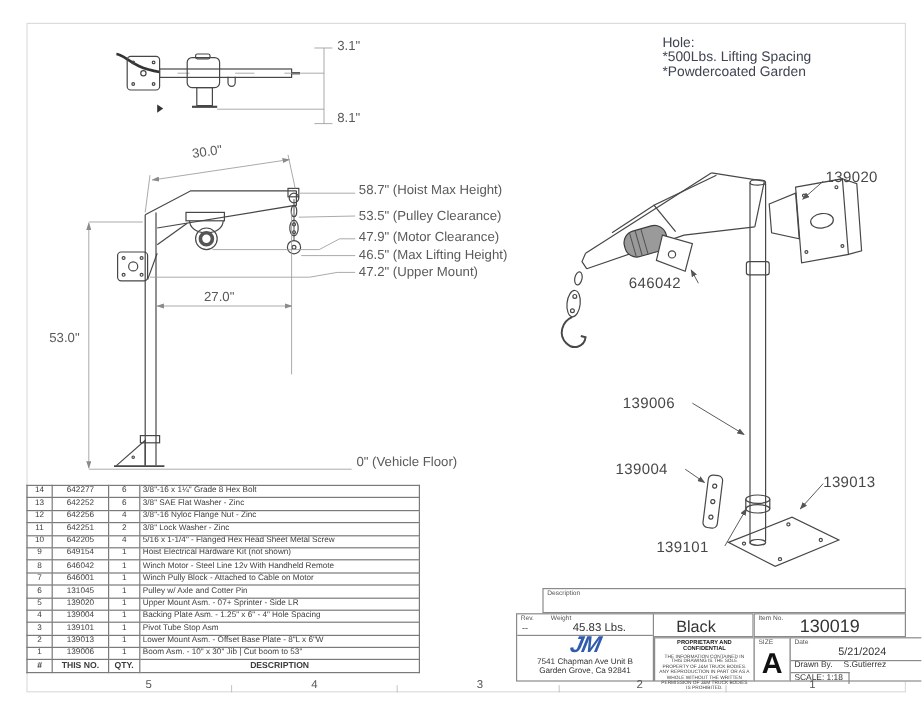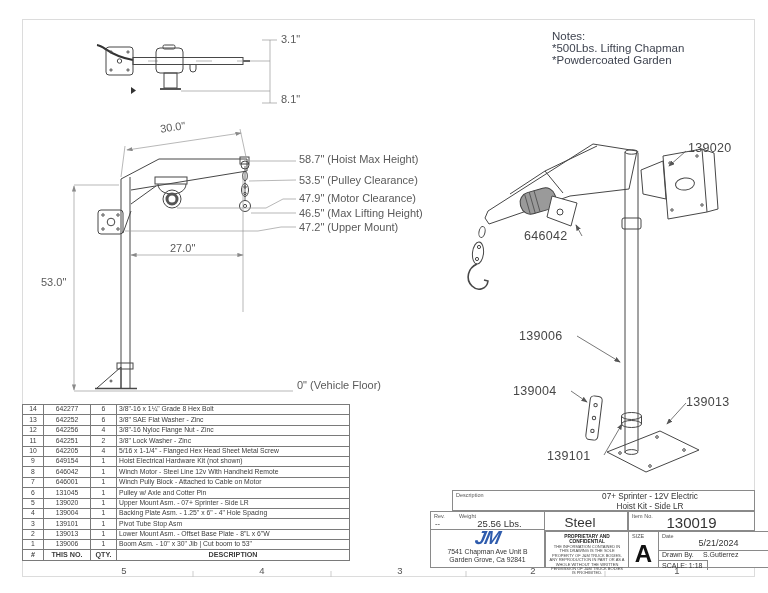--- a/index.html
+++ b/index.html
@@ -202,22 +202,22 @@
       <line x1="686" y1="151" x2="669" y2="166"></line>
       <line x1="582" y1="236" x2="576" y2="225"></line>
       <line x1="577" y1="336" x2="620" y2="362"></line>
       <line x1="571" y1="391" x2="587" y2="402"></line>
       <line x1="686" y1="403" x2="667" y2="424"></line>
       <line x1="604" y1="455" x2="622" y2="424"></line>
     </g>
   </svg>
 
   <div class="abs notes" style="left:552px;top:30px;">
-    <div>Notes:</div>
-    <div>*500Lbs. Lifting Chapman</div>
+    <div>Hole:</div>
+    <div>*500Lbs. Lifting Spacing</div>
     <div>*Powdercoated Garden</div>
   </div>
 
   <div class="abs dim" style="left:281px;top:33px;">3.1"</div>
   <div class="abs dim" style="left:281px;top:93px;">8.1"</div>
 
   <div class="abs dim" style="left:160px;top:121px;transform:rotate(-8deg);">30.0"</div>
   <div class="abs dim" style="left:299px;top:153px;">58.7" (Hoist Max Height)</div>
   <div class="abs dim" style="left:299px;top:174px;">53.5" (Pulley Clearance)</div>
   <div class="abs dim" style="left:299px;top:192px;">47.9" (Motor Clearance)</div>
@@ -334,41 +334,37 @@
           <th>THIS NO.</th>
           <th>QTY.</th>
           <th>DESCRIPTION</th>
         </tr>
       </tbody>
     </table>
   </div>
 
   <div class="tbbox" style="left:452px;top:490px;width:303px;height:21px;">
     <span class="tb-label">Description</span>
-    <div class="tb-desc-val">
-      <div>07+ Sprinter - 12V Electric</div>
-      <div>Hoist Kit - Side LR</div>
-    </div>
   </div>
 
   <div class="tbbox" style="left:452px;top:511px;width:176px;height:20px;">
     <span class="tb-label">Material</span>
-    <div class="tb-steel">Steel</div>
+    <div class="tb-steel">Black</div>
   </div>
 
   <div class="tbbox" style="left:628px;top:511px;width:127px;height:20px;">
     <span class="tb-label">Item No.</span>
     <div class="tb-item">130019</div>
   </div>
 
   <div class="tbbox" style="left:430px;top:511px;width:115px;height:57px;">
     <span class="tb-label" style="left:3px;">Rev.</span>
     <span class="tb-label" style="left:28px;">Weight</span>
     <span class="abs" style="left:4px;top:7px;font-size:7.5px;color:#333;">--</span>
-    <span class="abs" style="left:24px;right:0;top:6px;text-align:center;font-size:9.5px;color:#333;">25.56 Lbs.</span>
+    <span class="abs" style="left:24px;right:0;top:6px;text-align:center;font-size:9.5px;color:#333;">45.83 Lbs.</span>
     <div class="abs" style="left:0;right:0;top:16.5px;border-top:1px solid #8a8a8a;"></div>
     <div class="logo" id="logo" style="color: rgb(47, 92, 173);">JM</div>
     <div class="addr">
       <div>7541 Chapman Ave Unit B</div>
       <div>Garden Grove, Ca 92841</div>
     </div>
   </div>
 
   <div class="tbbox" style="left:545px;top:531px;width:84px;height:37px;">
     <div class="prop-title">PROPRIETARY AND CONFIDENTIAL</div>

